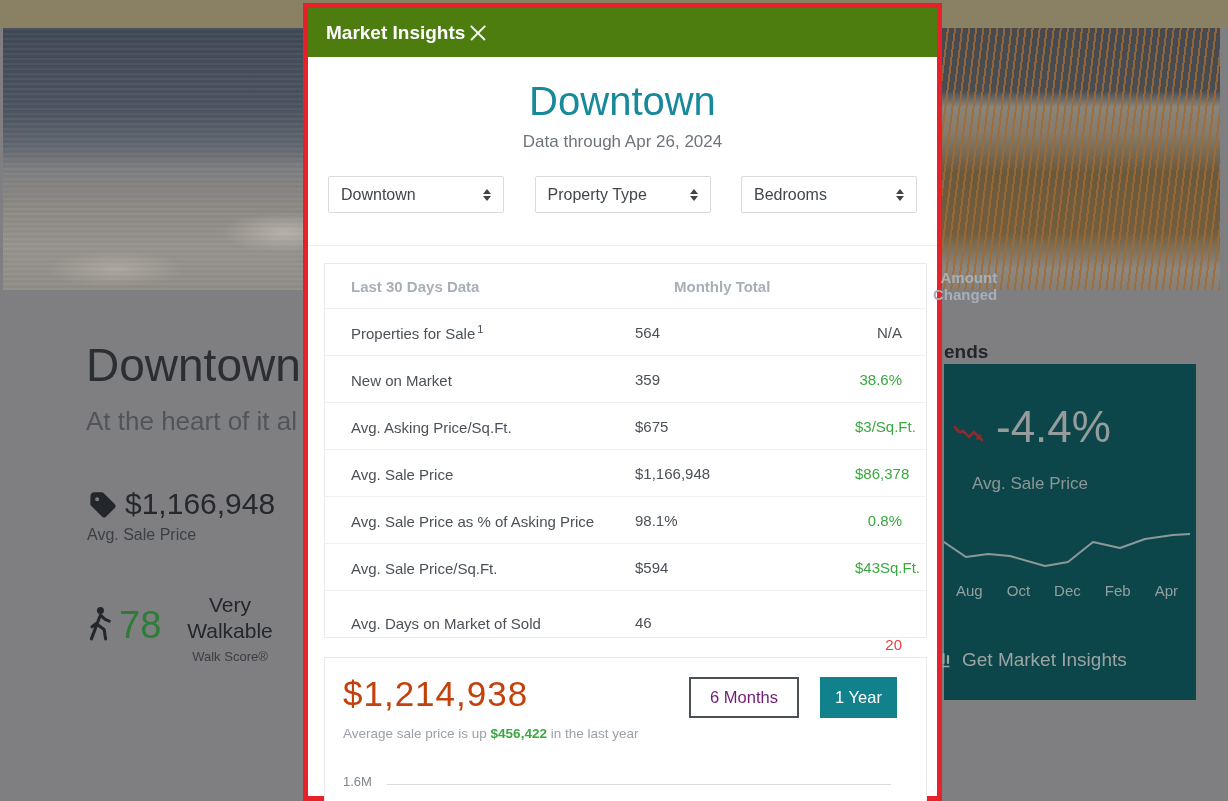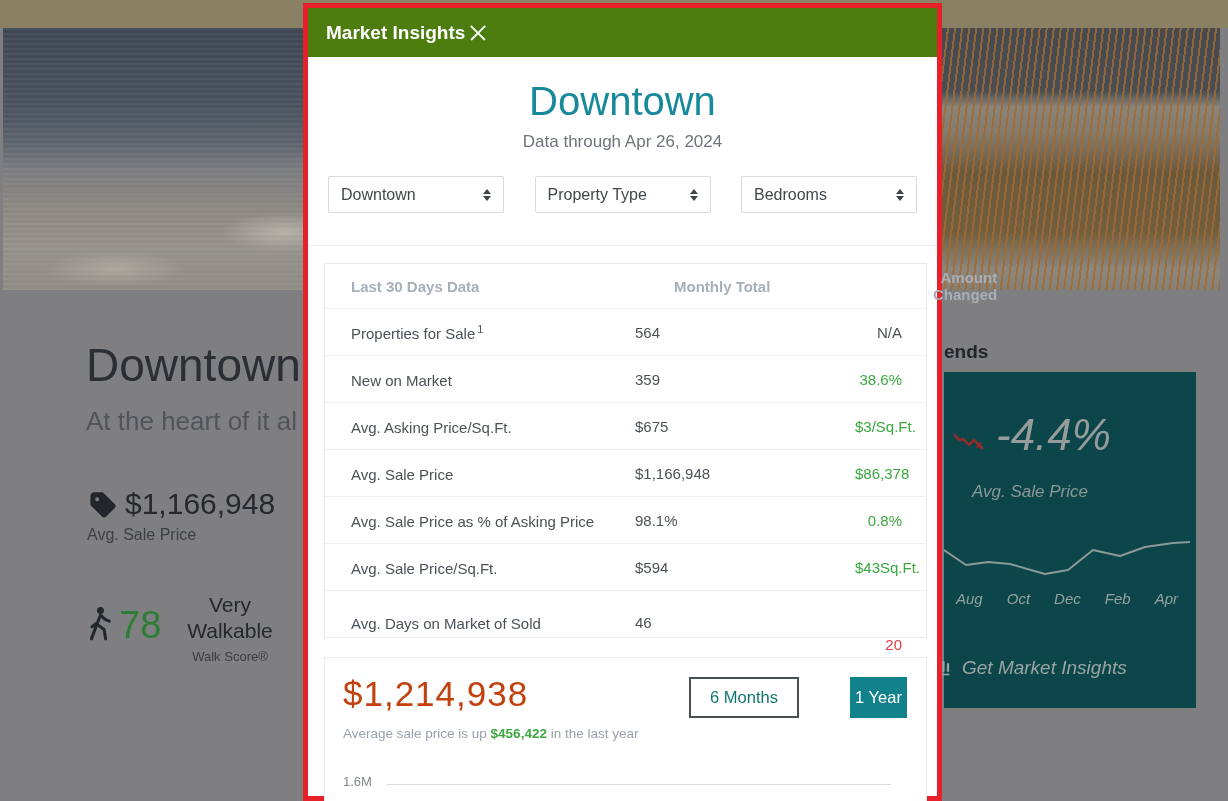--- a/index.html
+++ b/index.html
@@ -31,21 +31,21 @@
   .stat-price-value { position:absolute; left:125px; top:487px; font-size:30px; color:#25282d; }
   .stat-price-label { position:absolute; left:87px; top:526px; font-size:16px; color:#3c4044; }
 
   .walk-icon { position:absolute; left:84px; top:606px; }
   .walk-score-num { position:absolute; left:119px; top:604px; font-size:38px; color:#2e7d36; }
   .walk-rating-col { position:absolute; left:178px; top:592px; width:104px; text-align:center; }
   .walk-rating { font-size:21px; color:#24272b; line-height:1.25; }
   .walk-rating-sub { font-size:13px; color:#3a3e42; margin-top:4px; }
 
   .trends-heading { position:absolute; left:944px; top:341px; font-size:19px; font-weight:bold; color:#22262a; }
-  .trends-card { position:absolute; left:944px; top:372px; width:252px; height:336px; background:#0d464a;font-style:italic; }
+  .trends-card { position:absolute; left:944px; top:364px; width:252px; height:336px; background:#0d464a; }
   .trend-arrow-icon { position:absolute; left:8px; top:57px; }
   .trend-change { position:absolute; left:52px; top:38px; font-size:44px; font-weight:300; color:#969c9b; }
   .trend-change-label { position:absolute; left:28px; top:110px; font-size:17px; color:#8c9796; }
   .trend-sparkline { position:absolute; left:0; top:155px; }
   .trend-months { position:absolute; left:0; top:218px; width:246px; display:flex; justify-content:space-between; padding:0 12px; }
   .trend-months span { font-size:15px; color:#93a09f; }
   .trend-link { position:absolute; left:-8px; top:285px; display:flex; align-items:center; gap:8px; color:#9aa4a3; font-size:19px; white-space:nowrap; cursor:pointer; }
 
   
   .modal { position:absolute; left:303px; top:3px; width:639px; height:798px; border:5px solid #e62129; background:#ffffff; z-index:10; }
@@ -72,22 +72,22 @@
   .tchange { text-align:right; }
   .tchange.green { color:#3aa83f; }
   .tchange.red { color:#e04044;margin-top:45px; }
   .tlabel sup { font-size:11px; margin-left:2px; }
 
   .price-card { position:relative; margin:19px 10px 0 16px; border:1px solid #e9eaee; background:#fff; height:150px; overflow:hidden; }
   .big-price { position:absolute; left:18px; top:16px; font-size:35px; font-weight:300; color:#c2410c; letter-spacing:1px; }
   .price-caption { position:absolute; left:18px; top:68px; font-size:13.5px; color:#9aa1ab; }
   .price-caption b { color:#3aa83f; }
   .range-btn { position:absolute; top:19px; height:41px; display:flex; align-items:center; justify-content:center; font-size:16.5px; cursor:pointer; }
-  .btn-6m { right:127px; width:110px; background:#fff; border:2px solid #4a4f54; color:#0f766e; }
-  .btn-1y { right:19px; width:57px; background:#11818c; color:#ffffff; border:none; }
+  .btn-6m { right:127px; width:110px; background:#fff; border:2px solid #4a4f54; color:#701a75; }
+  .btn-1y { right:29px; width:77px; background:#11818c; color:#ffffff; border:none; }
   .axis-label { position:absolute; left:18px; top:116px; font-size:13px; color:#7f868e; }
   .axis-line { position:absolute; left:62px; right:35px; top:126px; height:1px; background:#dcdcdd; }
 </style>
 </head>
 <body>
 
 <div class="stage">
 
   <div class="top-strip"></div>
   <div class="hero-photo hero-left"></div>

